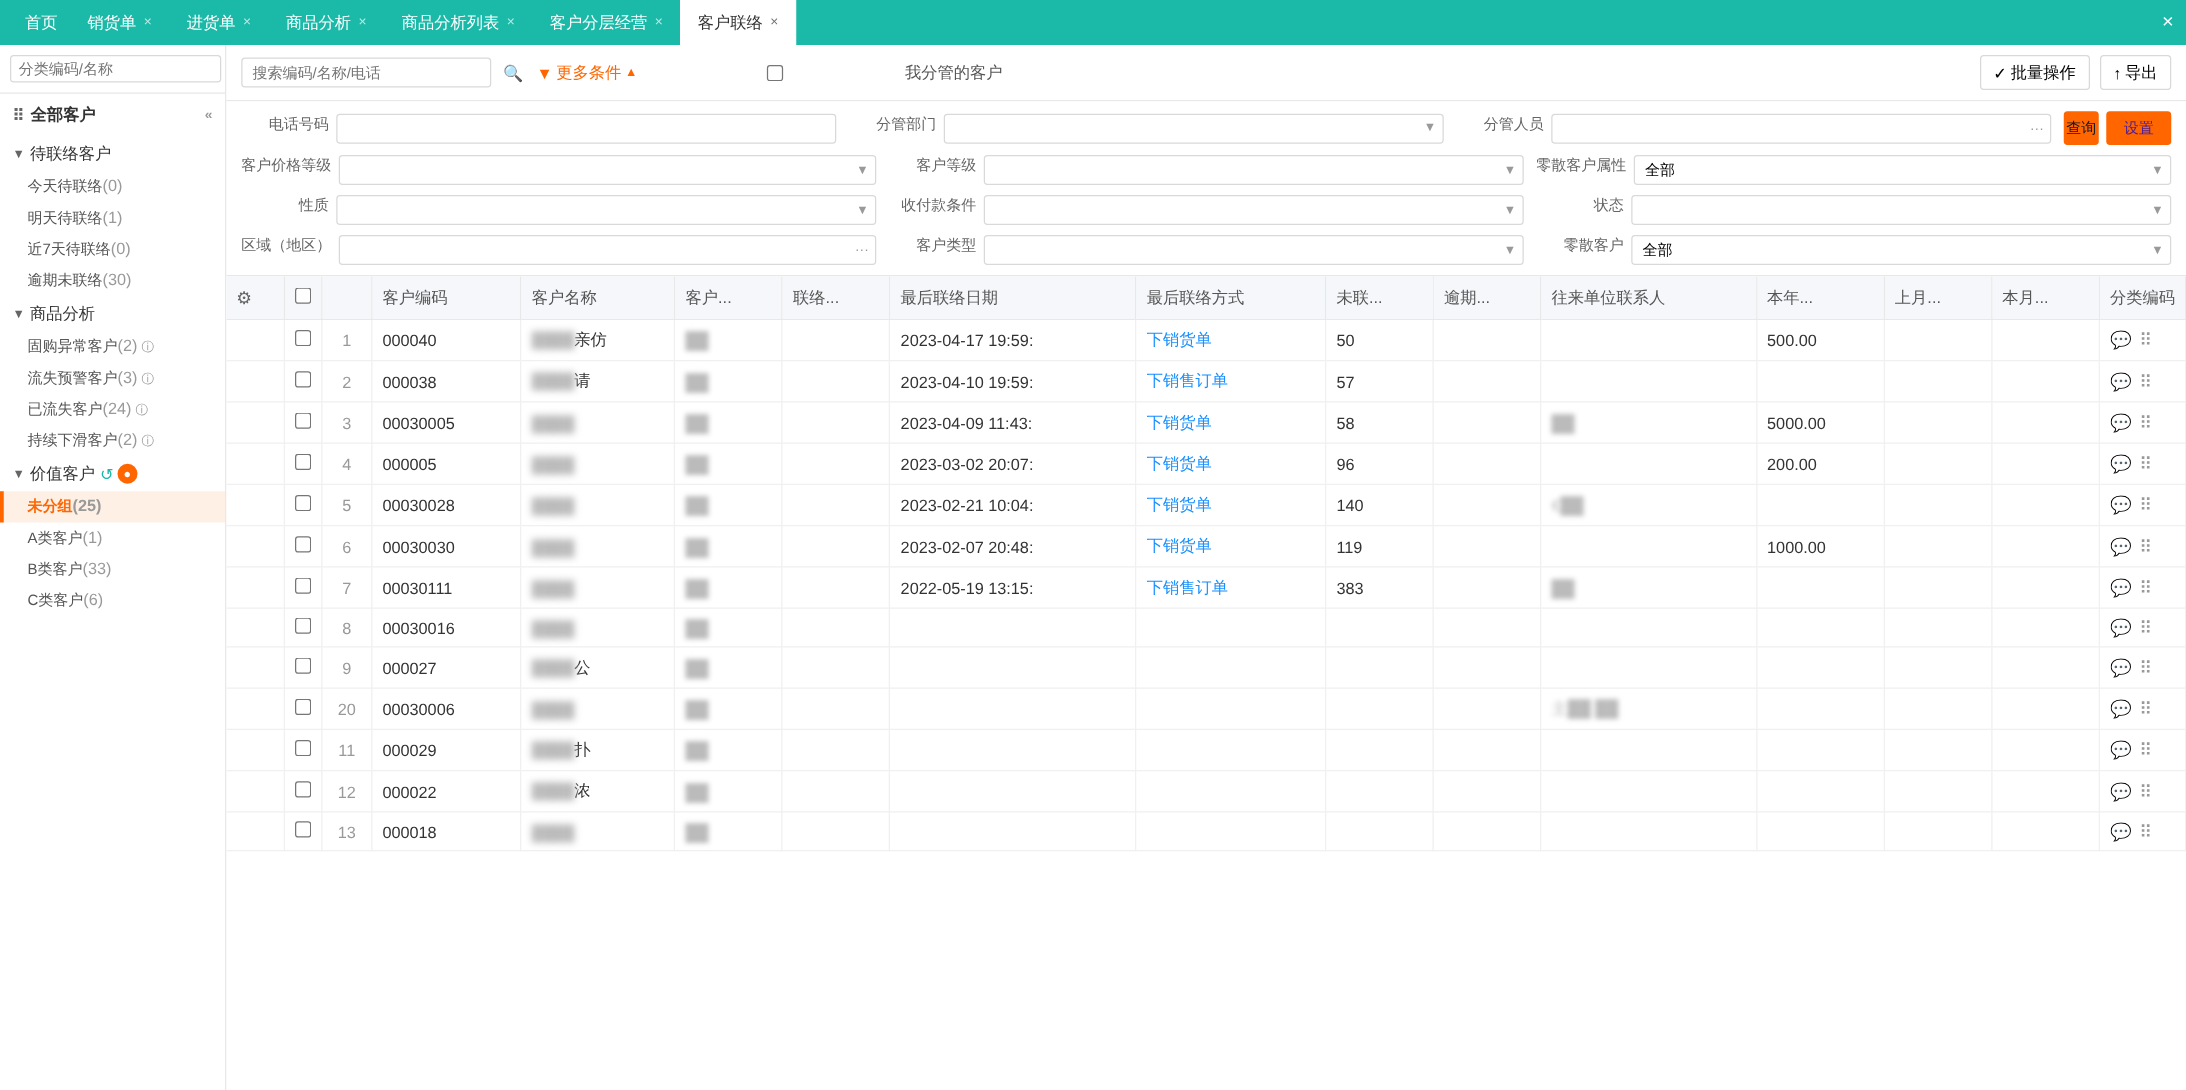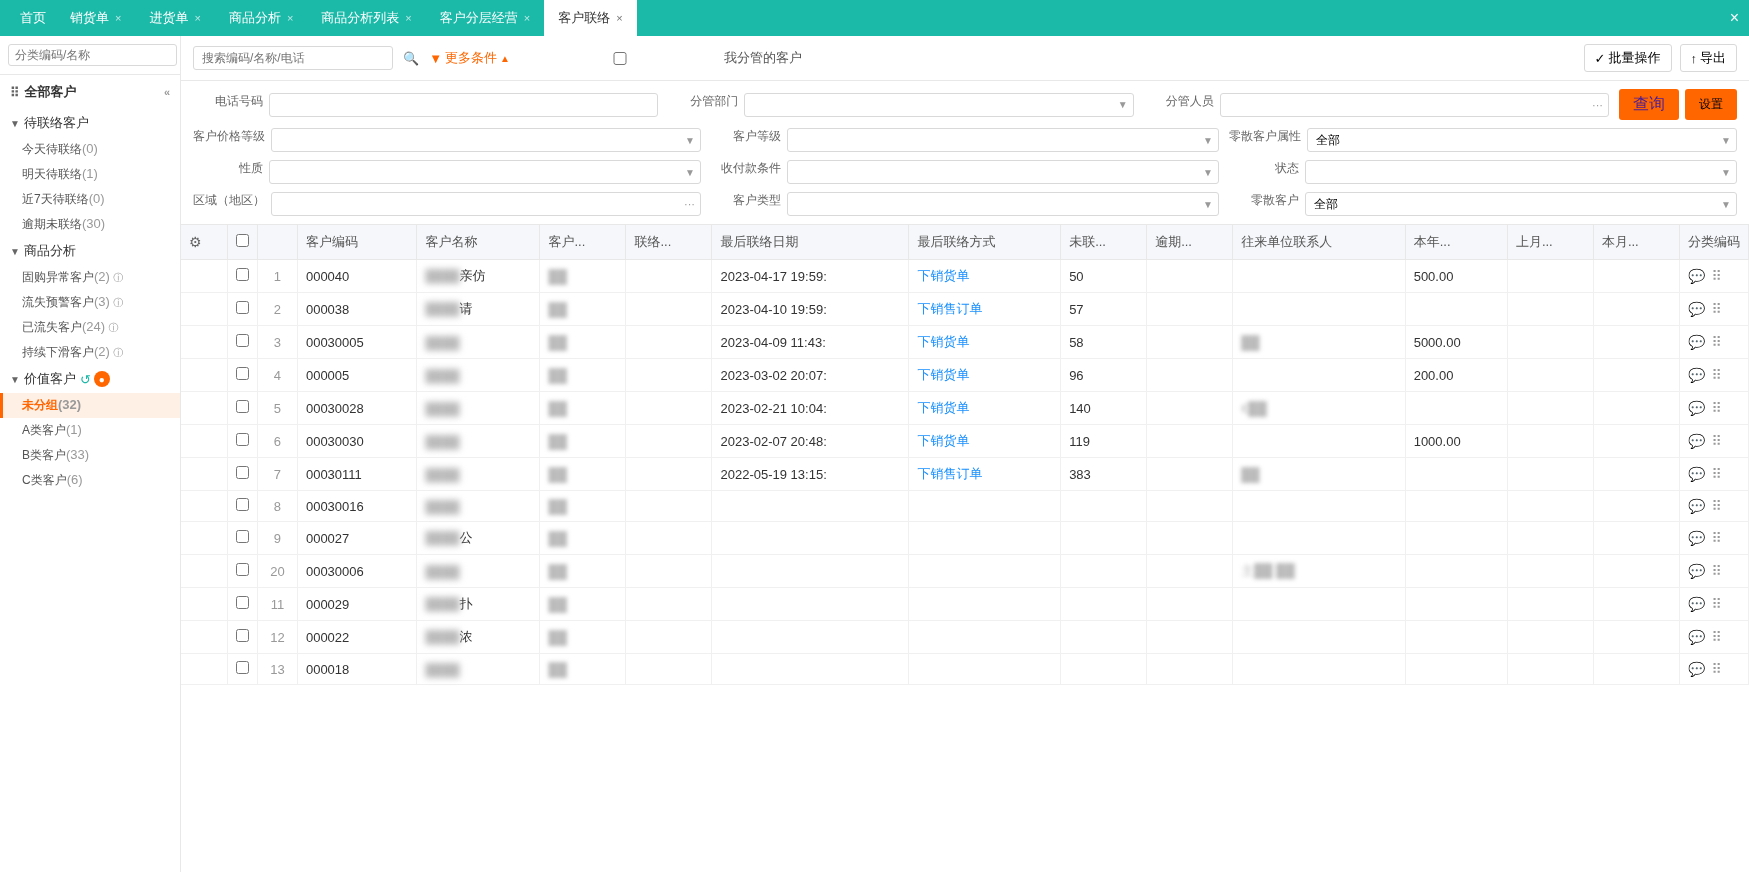--- a/index.html
+++ b/index.html
@@ -100,22 +100,22 @@
       flex: 1; position: relative; display: flex; align-items: center;
     }
     .select-wrapper select {
       width: 100%; border: 1px solid #d9d9d9; border-radius: 3px; padding: 4px 24px 4px 8px;
       font-size: 12px; outline: none; appearance: none; background: white; cursor: pointer;
     }
     .select-wrapper .chevron {
       position: absolute; right: 6px; pointer-events: none; color: #999; font-size: 10px;
     }
     .filter-btn-group { display: flex; gap: 6px; margin-left: auto; }
-    .btn-query { background: #ff6600; color: #4c1d95; border: none; padding: 5px 14px; border-radius: 3px; cursor: pointer; font-size: 16px; }
-    .btn-reset { background: #ff6600; color: #000000; border: none; padding: 5px 14px; border-radius: 3px; cursor: pointer; font-size: 12px; }
+    .btn-query { background: #ff6600; color: #0f172a; border: none; padding: 5px 2px; border-radius: 3px; cursor: pointer; font-size: 12px; }
+    .btn-reset { background: #ff6600; color: #4c1d95; border: none; padding: 5px 14px; border-radius: 3px; cursor: pointer; font-size: 12px; }
 
     
     .table-container { flex: 1; overflow: auto; background: white; }
     table { width: 100%; border-collapse: collapse; font-size: 12px; }
     thead tr { background: #f5f7fa; }
     th {
       padding: 8px 8px; text-align: left; color: #555; font-weight: normal;
       border-bottom: 1px solid #e8e8e8; white-space: nowrap; border-right: 1px solid #e8e8e8;
       position: sticky; top: 0; background: #f5f7fa; z-index: 2;
     }
@@ -228,21 +228,21 @@
     <div class="sidebar-item">流失预警客户<span class="count">(3)</span> <span style="color:#999;font-size:10px;">ⓘ</span></div>
     <div class="sidebar-item">已流失客户<span class="count">(24)</span> <span style="color:#999;font-size:10px;">ⓘ</span></div>
     <div class="sidebar-item">持续下滑客户<span class="count">(2)</span> <span style="color:#999;font-size:10px;">ⓘ</span></div>
 
     <div class="sidebar-section-title">
       <span class="arrow">▼</span>
       <span>价值客户</span>
       <span style="margin-left:4px;cursor:pointer;" class="refresh-icon">↺</span>
       <span class="orange-badge">●</span>
     </div>
-    <div class="sidebar-item active">未分组<span class="count">(32)</span></div>
+    <div class="sidebar-item active">未分组<span class="count">(25)</span></div>
     <div class="sidebar-item">A类客户<span class="count">(1)</span></div>
     <div class="sidebar-item">B类客户<span class="count">(33)</span></div>
     <div class="sidebar-item">C类客户<span class="count">(6)</span></div>
   </div>
 
   <div class="content-area">
 
     <div class="filter-bar">
       <input type="text" style="width: 200px;" placeholder="搜索编码/名称/电话">
       <span style="color:#1ab9a8;cursor:pointer;">🔍</span>

